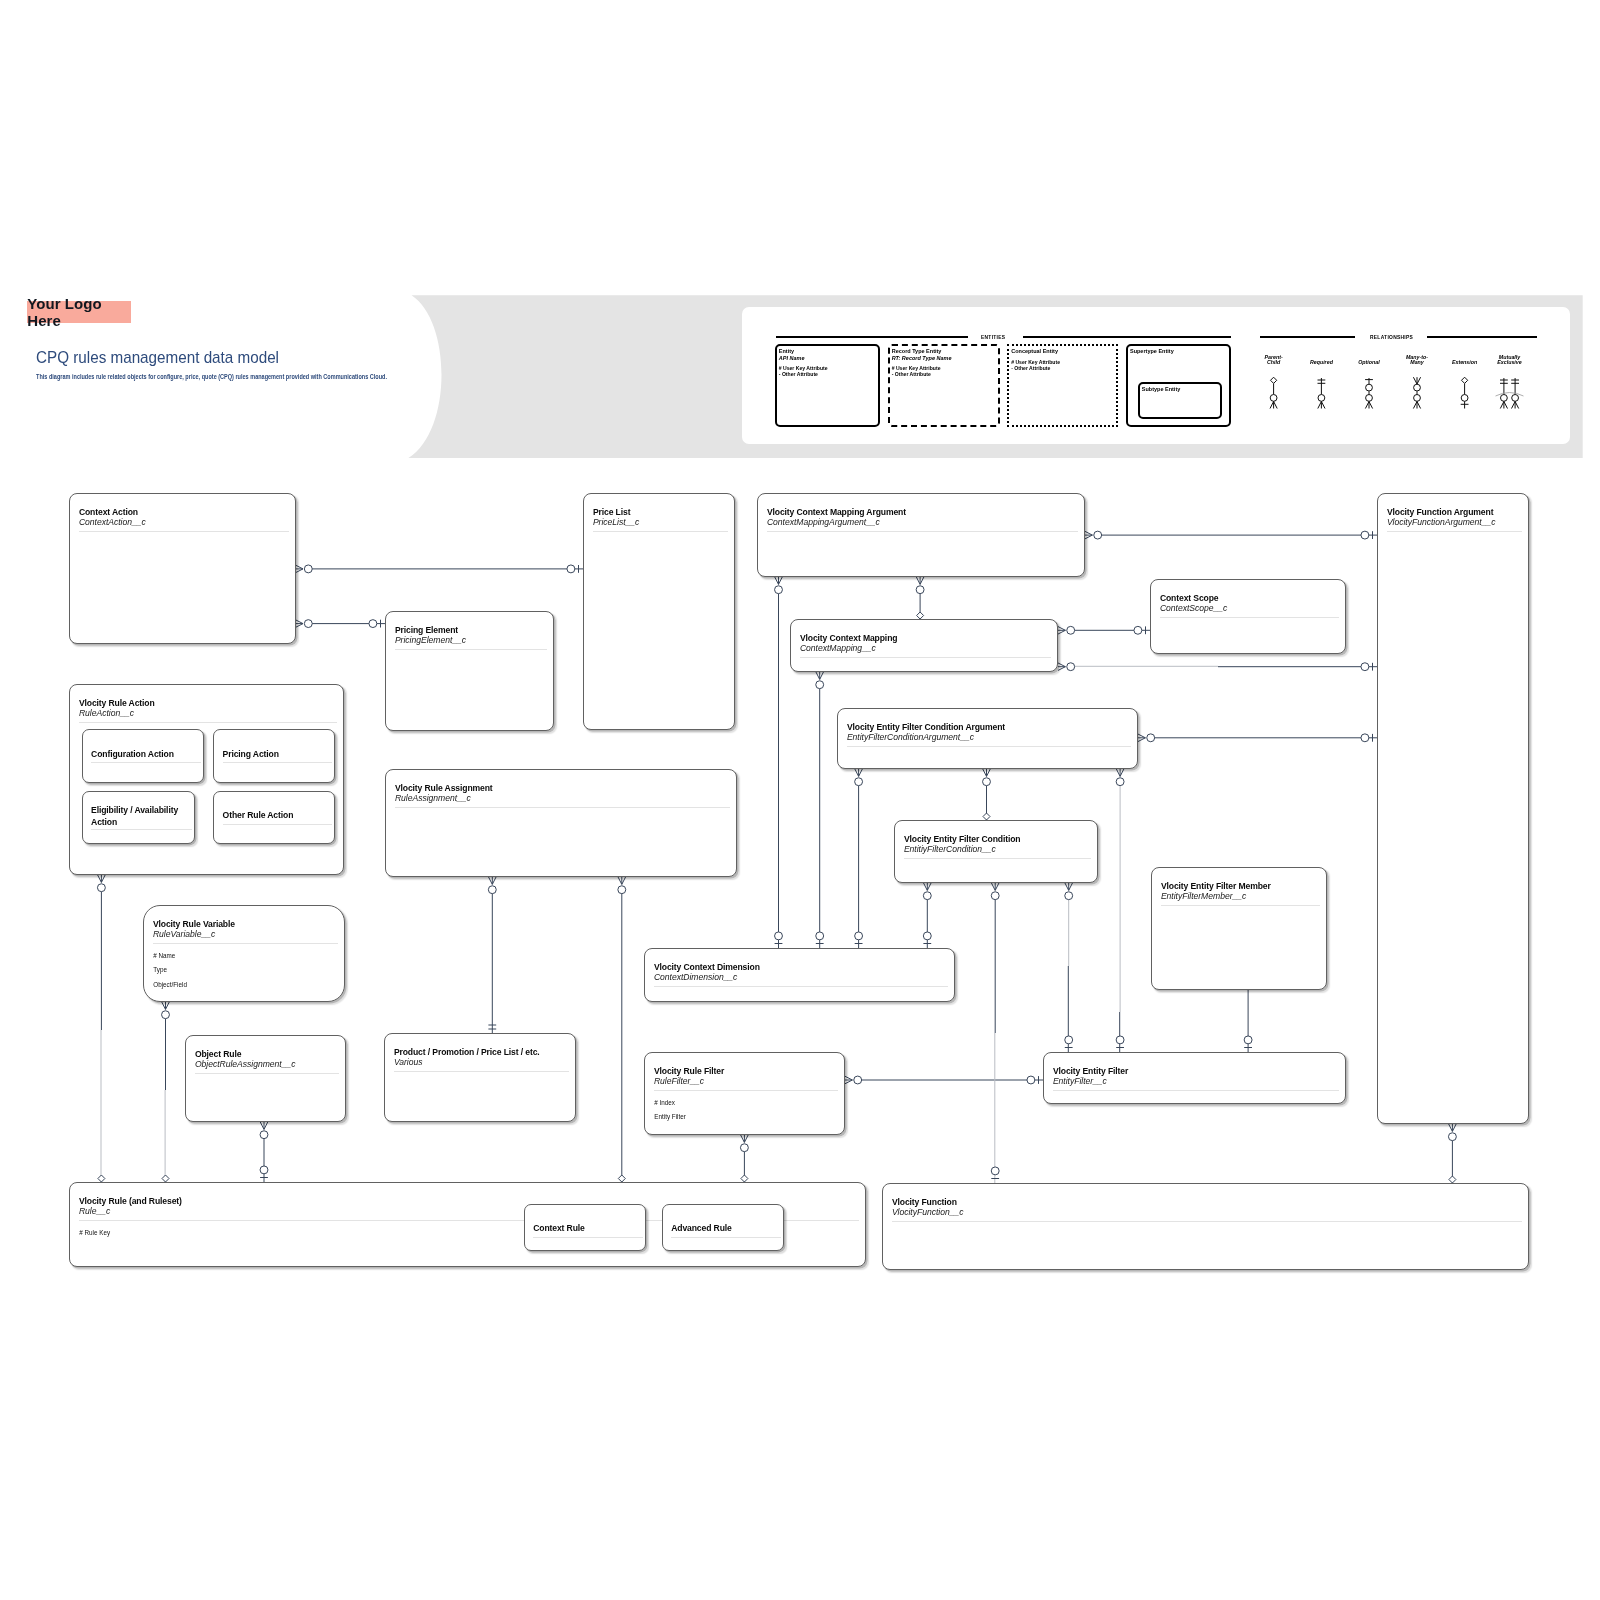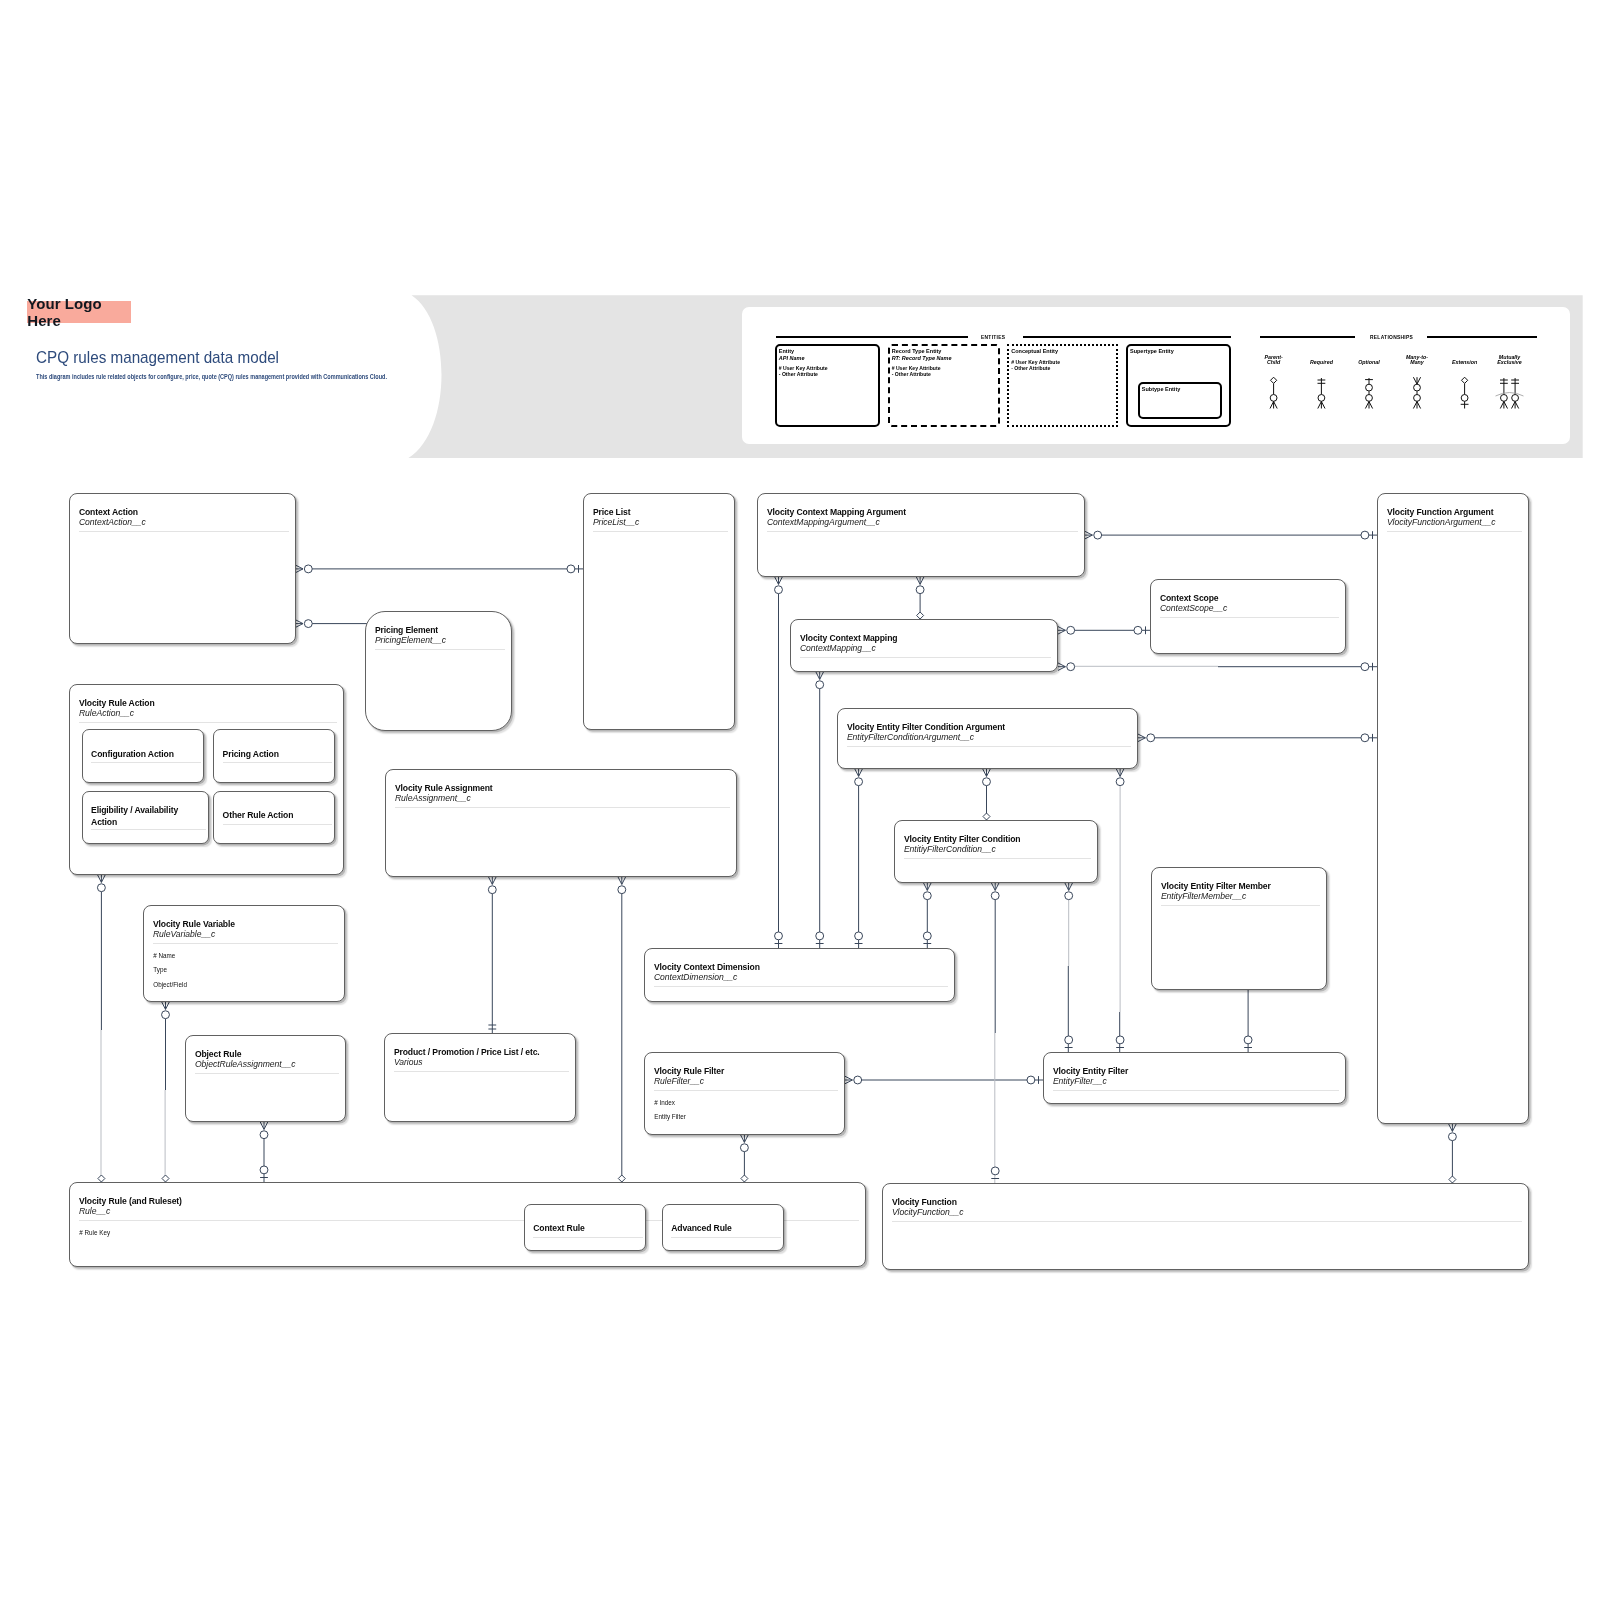--- a/index.html
+++ b/index.html
@@ -402,21 +402,21 @@
         <polygon stroke="#39465a" stroke-width="1" fill="#fff" stroke-linecap="butt" points="744.4,1175 747.9,1178.5 744.4,1182 740.9,1178.5"></polygon>
       </g>
     </svg>
 
   <div id="ents">
       <div class="ent" style="left: 69px; top: 493px; width: 227px; height: 151px; text-align: center;">
         <div class="nm">Context Action</div>
         <div class="api">ContextAction__c</div>
         <div class="hr"></div>
       </div>
-      <div class="ent" style="left: 365px; top: 611px; width: 147px; height: 120px; border-radius: 20px;">
+      <div class="ent" style="left: 385px; top: 611px; width: 169px; height: 120px;">
         <div class="nm">Pricing Element</div>
         <div class="api">PricingElement__c</div>
         <div class="hr"></div>
       </div>
       <div class="ent" style="left: 583px; top: 493px; width: 152px; height: 237px;">
         <div class="nm">Price List</div>
         <div class="api">PriceList__c</div>
         <div class="hr"></div>
       </div>
       <div class="ent" style="left: 757px; top: 493px; width: 328px; height: 84px;">
@@ -444,21 +444,21 @@
         <div class="api">RuleAction__c</div>
         <div class="hr"></div>
         <div class="ent child" style="left: 11.9px; top: 44.2px; width: 121.8px; height: 53.6px; padding-left: 18px;">
           <div class="nm">Configuration Action</div>
           <div class="hr"></div>
         </div>
         <div class="ent child" style="left: 143.4px; top: 44.2px; width: 121.8px; height: 53.6px;">
           <div class="nm">Pricing Action</div>
           <div class="hr"></div>
         </div>
-        <div class="ent child two" style="left: 11.9px; top: 105.9px; width: 127px; height: 53.6px;">
+        <div class="ent child two" style="left: 11.9px; top: 105.9px; width: 113px; height: 53.6px;">
           <div class="nm">Eligibility / Availability Action</div>
           <div class="hr"></div>
         </div>
         <div class="ent child" style="left: 143.4px; top: 105.9px; width: 121.8px; height: 53.6px;">
           <div class="nm">Other Rule Action</div>
           <div class="hr"></div>
         </div>
       </div>
       <div class="ent" style="left: 837px; top: 708px; width: 301px; height: 61px;">
         <div class="nm">Vlocity Entity Filter Condition Argument</div>
@@ -473,21 +473,21 @@
       <div class="ent" style="left: 894px; top: 820px; width: 204px; height: 63px;">
         <div class="nm">Vlocity Entity Filter Condition</div>
         <div class="api">EntitiyFilterCondition__c</div>
         <div class="hr"></div>
       </div>
       <div class="ent" style="left: 1151px; top: 819px; width: 176px; height: 123px; margin-top: 48px;">
         <div class="nm">Vlocity Entity Filter Member</div>
         <div class="api">EntityFilterMember__c</div>
         <div class="hr"></div>
       </div>
-      <div class="ent" style="left: 143px; top: 905px; width: 202px; height: 97px;">
+      <div class="ent" style="left: 143px; top: 905px; width: 202px; height: 97px; border-radius: 17px;">
         <div class="nm">Vlocity Rule Variable</div>
         <div class="api">RuleVariable__c</div>
         <div class="hr"></div>
         <div class="attrs">
           <div># Name</div>
           <div>Type</div>
           <div>Object/Field</div>
         </div>
       </div>
       <div class="ent" style="left: 644px; top: 948px; width: 311px; height: 54px;">

